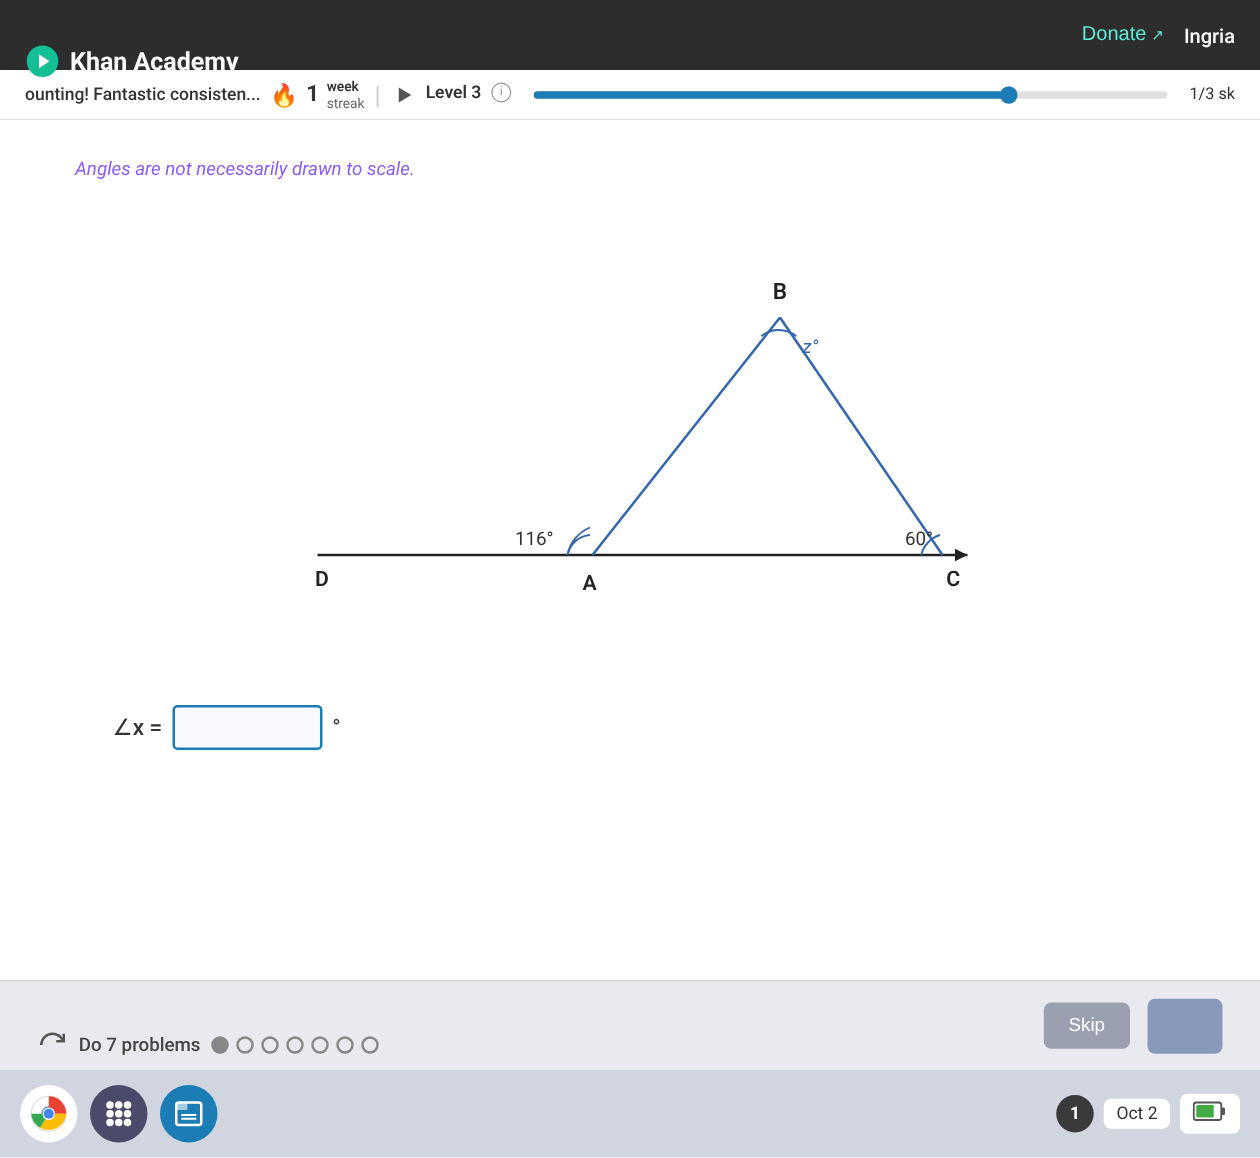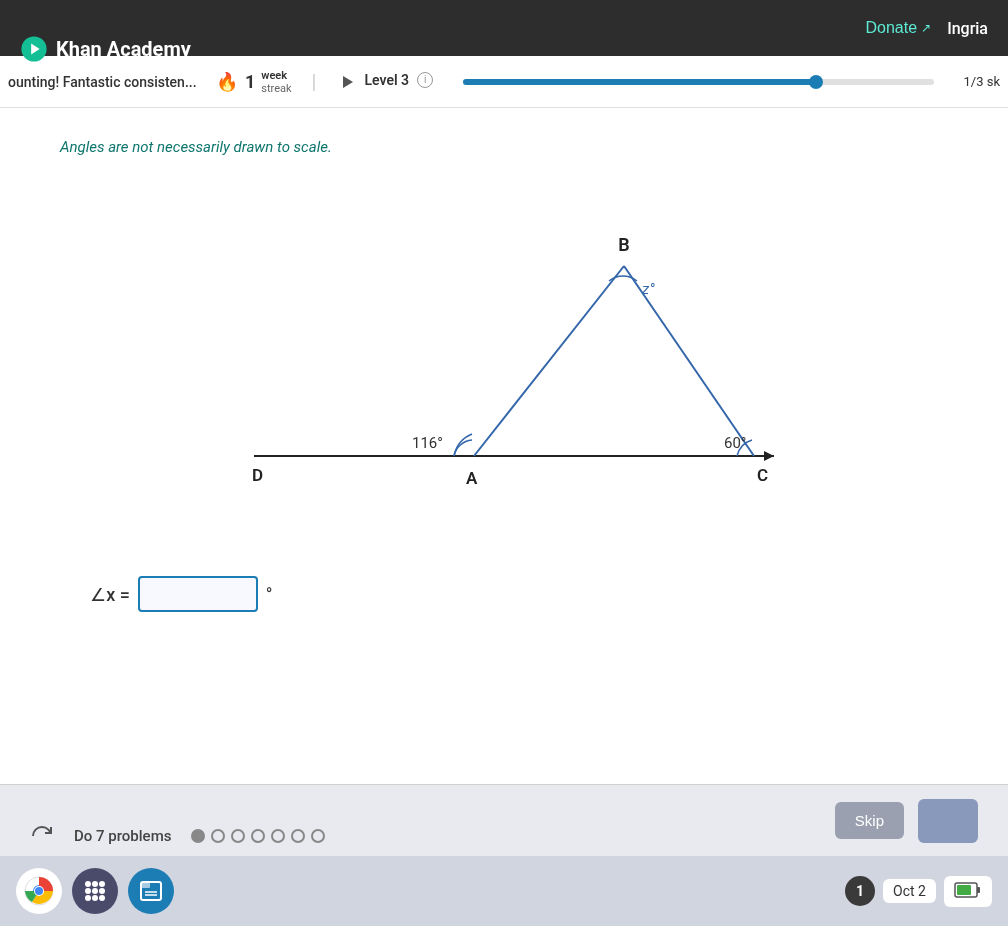--- a/index.html
+++ b/index.html
@@ -63,25 +63,25 @@
     }
     .user-name {
       color: white;
       font-size: 16px;
       font-weight: 500;
     }
 
     
     .streak-bar {
       background: white;
-      height: 52px;
-      display: flex;
-      align-items: center;
-      padding: 0 8px;
-      gap: 20px;
+      height: 40px;
+      display: flex;
+      align-items: center;
+      padding: 0 20px;
+      gap: 8px;
       border-bottom: 1px solid #e0e0e0;
     }
     .streak-text {
       font-size: 14px;
       color: #333;
       font-weight: 500;
     }
     .streak-info {
       display: flex;
       align-items: center;
@@ -169,21 +169,21 @@
 
     .question-title {
       font-size: 18px;
       font-weight: 700;
       color: #222;
       margin-bottom: 4px;
     }
     .question-subtitle {
       font-size: 15px;
       font-style: italic;
-      color: #0f766e;
+      color: #8b5cf6;
       margin-bottom: 30px;
     }
 
     
     .diagram-container {
       display: flex;
       justify-content: center;
       margin-bottom: 30px;
     }
 
@@ -225,21 +225,21 @@
       justify-content: space-between;
       border-top: 1px solid #d0d0d0;
       position: absolute;
       bottom: 70px;
       left: 0;
       right: 0;
     }
     .problems-section {
       display: flex;
       align-items: center;
-      gap: 20px;
+      gap: 9px;
       margin-top: 31px;
     }
     .refresh-icon {
       width: 24px;
       height: 24px;
       color: #555;
       cursor: pointer;
     }
     .problems-text {
       font-size: 15px;

